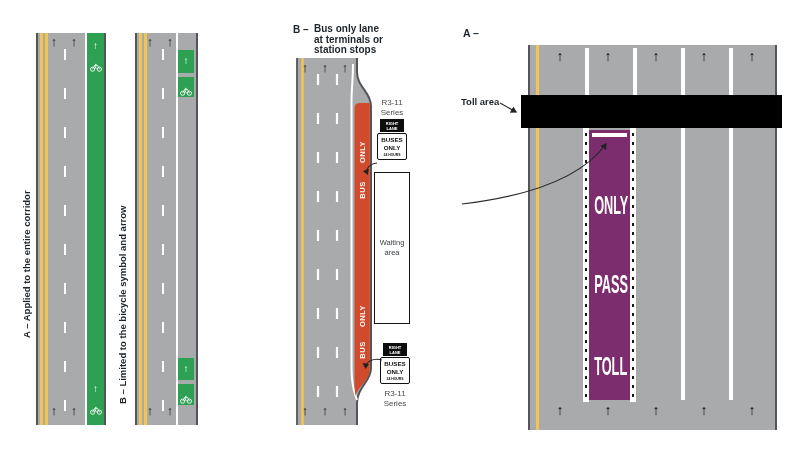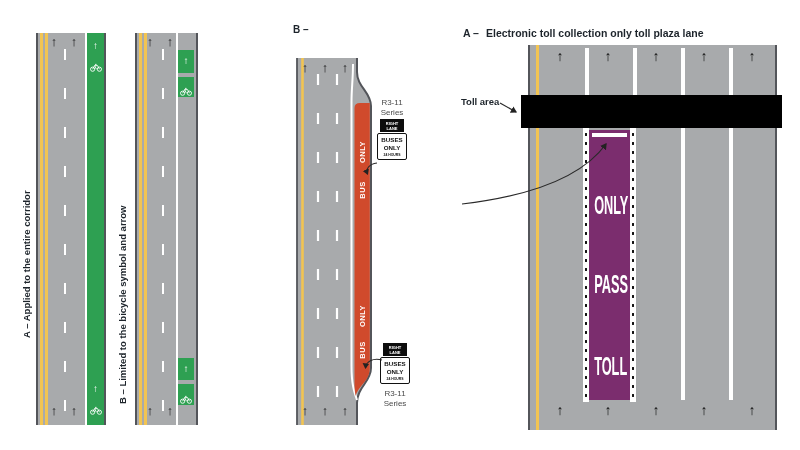--- a/index.html
+++ b/index.html
@@ -124,20 +124,25 @@
           <circle cx="2.6" cy="6.2" r="2.1"></circle>
               <circle cx="9.4" cy="6.2" r="2.1"></circle>
           <path d="M2.6,6.2 L4.6,2.6 L7.6,2.6 L9.4,6.2 M4.6,2.6 L6.4,6.2 M5,1.4 L6.6,1.4"></path>
             </g>
           </svg>
       </span>
     </div>
   </div>
 
   <div class="heading" style="left:293px;top:24px;font-size:10px;">B –</div>
+  <div class="heading h-lines" style="left:314px;top:24px;font-size:10px;">
+    <div>Bus only lane</div>
+    <div>at terminals or</div>
+    <div>station stops</div>
+  </div>
 
   <svg class="abs" style="left:293px;top:58px;" width="86" height="367" viewBox="0 0 86 367">
     <path d="M4,0 H64 V14 C64,29 78,34 78,48 V310 C78,324 64,329 64,345 V367 H4 Z" fill="#a8aaac"></path>
     <path d="M4,0 V367" stroke="#53555a" stroke-width="1.8" fill="none"></path>
     <path d="M64,0 V14 C64,29 78,34 78,48 V310 C78,324 64,329 64,345 V367" stroke="#53555a" stroke-width="2" fill="none"></path>
     <path d="M9.5,0 V367" stroke="#f2c452" stroke-width="2.6" fill="none"></path>
     <path d="M25,0 V367" stroke="#fff" stroke-width="2.2" fill="none" stroke-dasharray="11 28" stroke-dashoffset="23"></path>
     <path d="M44,0 V367" stroke="#fff" stroke-width="2.2" fill="none" stroke-dasharray="11 28" stroke-dashoffset="23"></path>
     <path d="M60,6 C60,22 58.5,30 58.5,44 V308 C58.5,326 61,333 64,342" stroke="#fff" stroke-width="2" fill="none"></path>
     <path d="M61.5,50 Q61.5,45 67,45 H76.8 V310 C76.8,323 66,327 62.5,338 Q61.5,332 61.5,326 Z" fill="#d04a2c"></path>
@@ -148,20 +153,23 @@
   <span class="barrow" style="left:339px;top:61px;">↑</span>
   <span class="barrow" style="left:299px;top:404px;">↑</span>
   <span class="barrow" style="left:319px;top:404px;">↑</span>
   <span class="barrow" style="left:339px;top:404px;">↑</span>
 
   <div class="pave-red" style="top:147px;">ONLY</div>
   <div class="pave-red" style="top:185px;">BUS</div>
   <div class="pave-red" style="top:311px;">ONLY</div>
   <div class="pave-red" style="top:345px;">BUS</div>
 
+  <div class="waitbox">
+    <span>Waiting area</span>
+  </div>
 
   <div class="series" style="left:374px;top:98px;">
     <div>R3-11</div>
     <div>Series</div>
   </div>
   <div class="r3sign" style="left:377px;top:119px;">
     <div class="r3-black">
       <div>RIGHT</div>
       <div>LANE</div>
     </div>
@@ -182,21 +190,20 @@
       <div class="r3-main">ONLY</div>
       <div class="r3-sub">24 HOURS</div>
     </div>
   </div>
   <div class="series" style="left:377px;top:389px;">
     <div>R3-11</div>
     <div>Series</div>
   </div>
 
   <div class="heading" style="left:463px;top:27px;font-size:10.5px;">A –</div>
-  <div class="heading" style="left:486px;top:27px;font-size:10.5px;">Electronic toll collection only toll plaza lane</div>
 
   <div class="road" style="left:528px;top:45px;width:245px;height:385px;">
     <div class="yline" style="left:6px;"></div>
 
     <div class="lane-top" style="left:55px;"></div>
     <div class="lane-top" style="left:103px;"></div>
     <div class="lane-top" style="left:151px;"></div>
     <div class="lane-top" style="left:199px;"></div>
     <div class="lane-bot" style="left:151px;"></div>
     <div class="lane-bot" style="left:199px;"></div>

